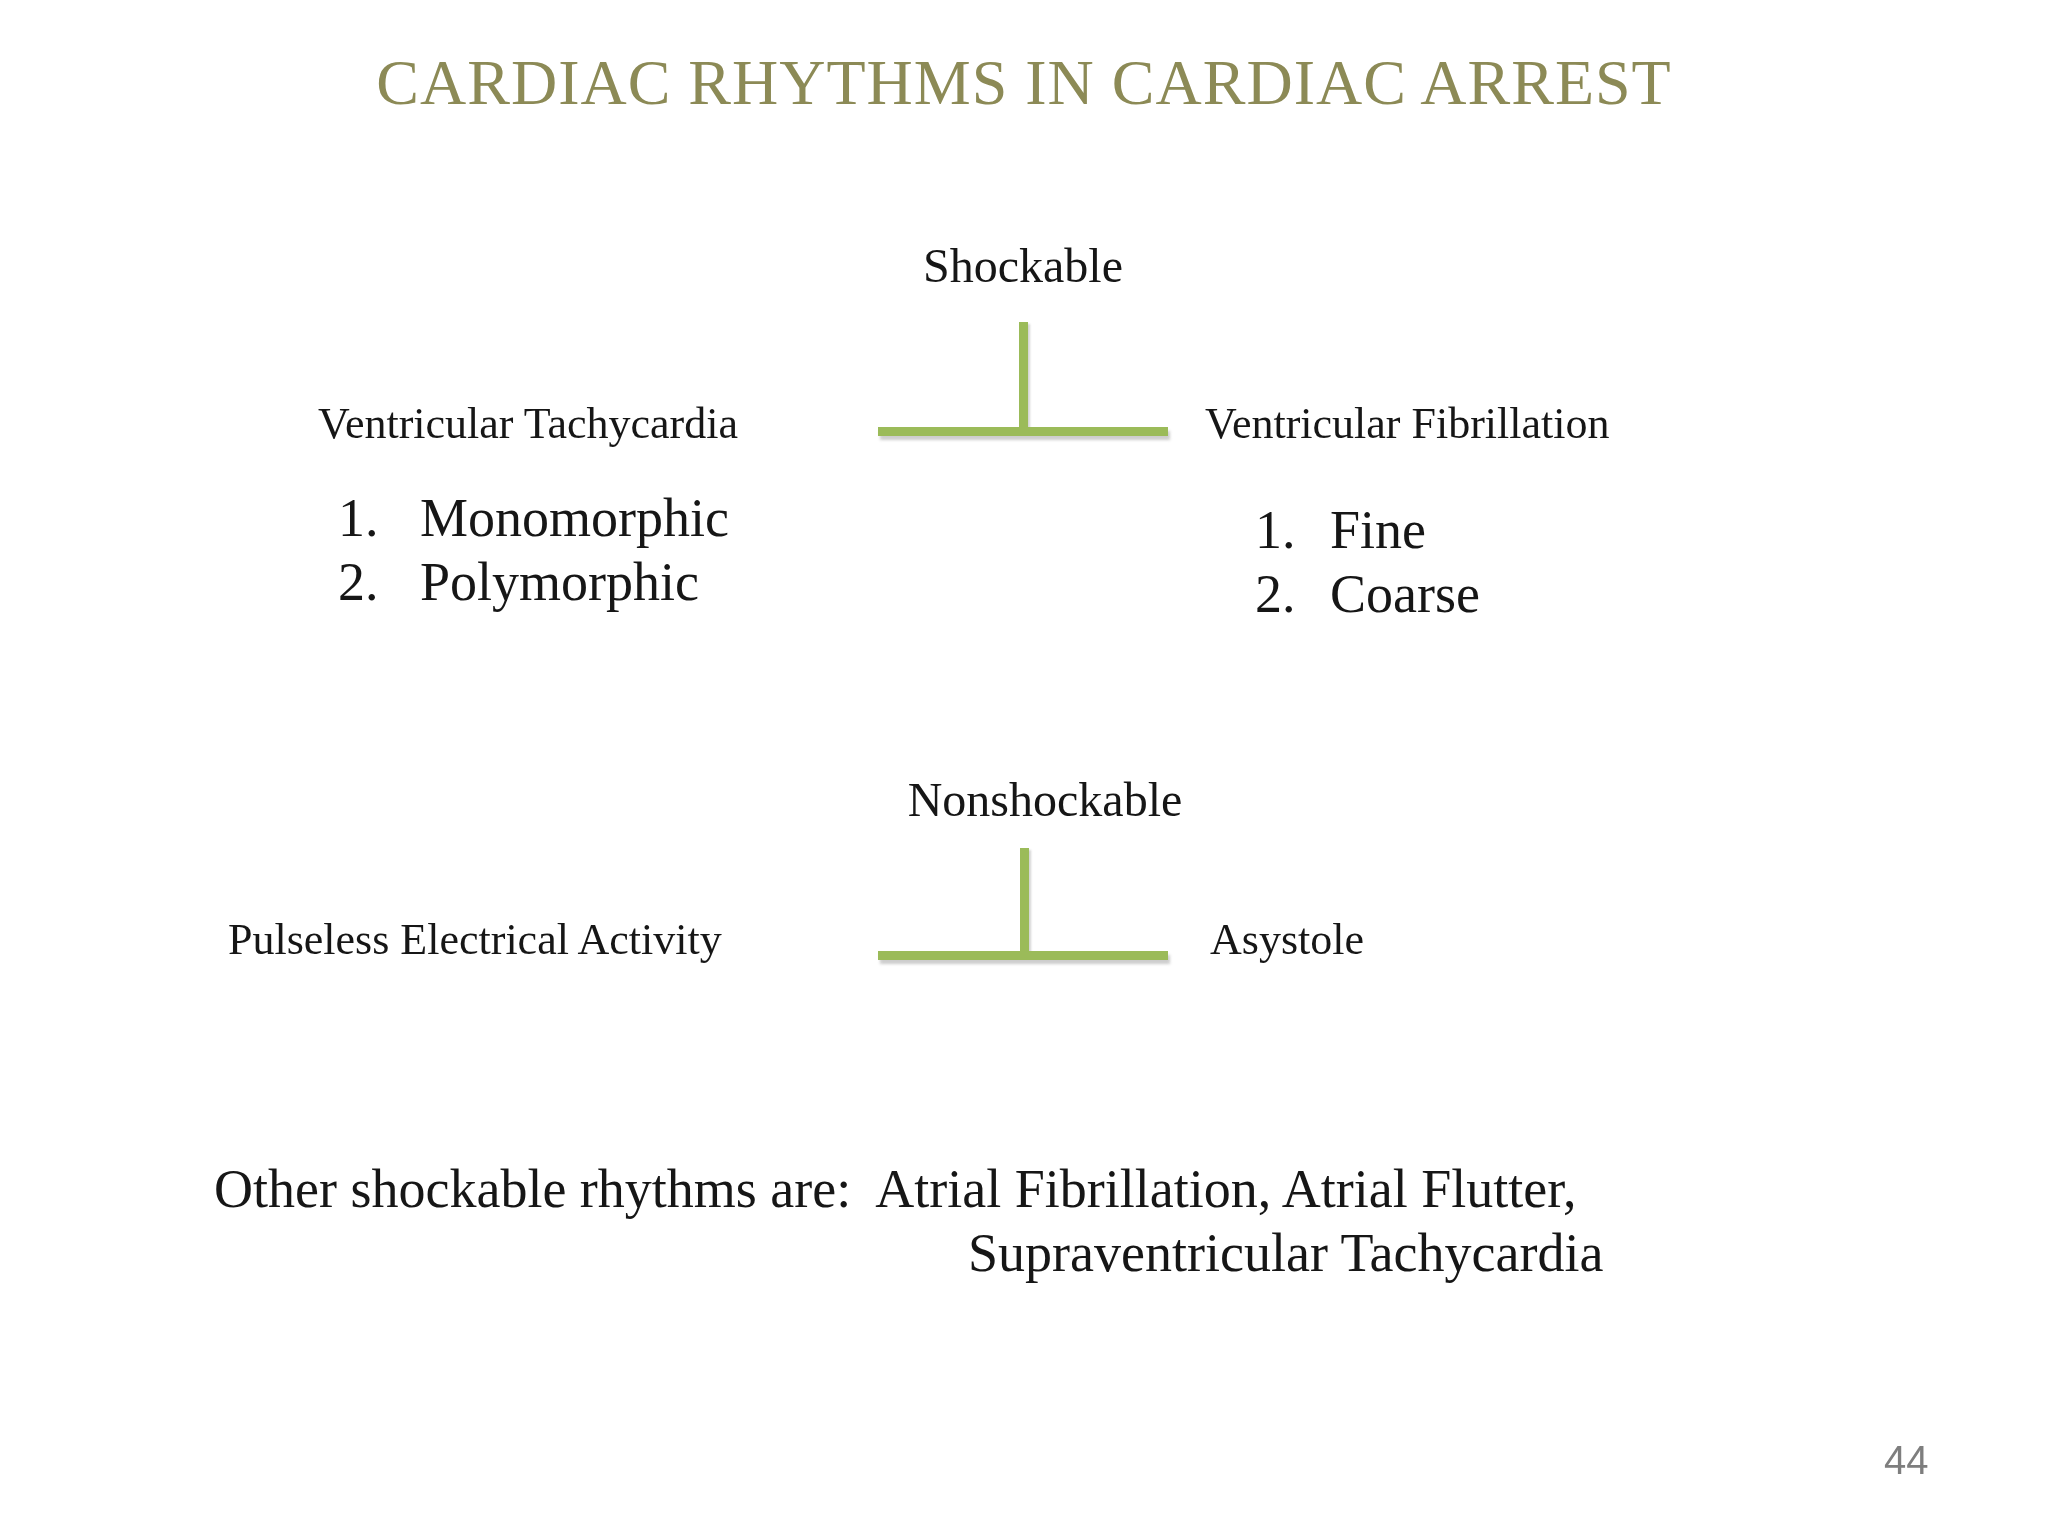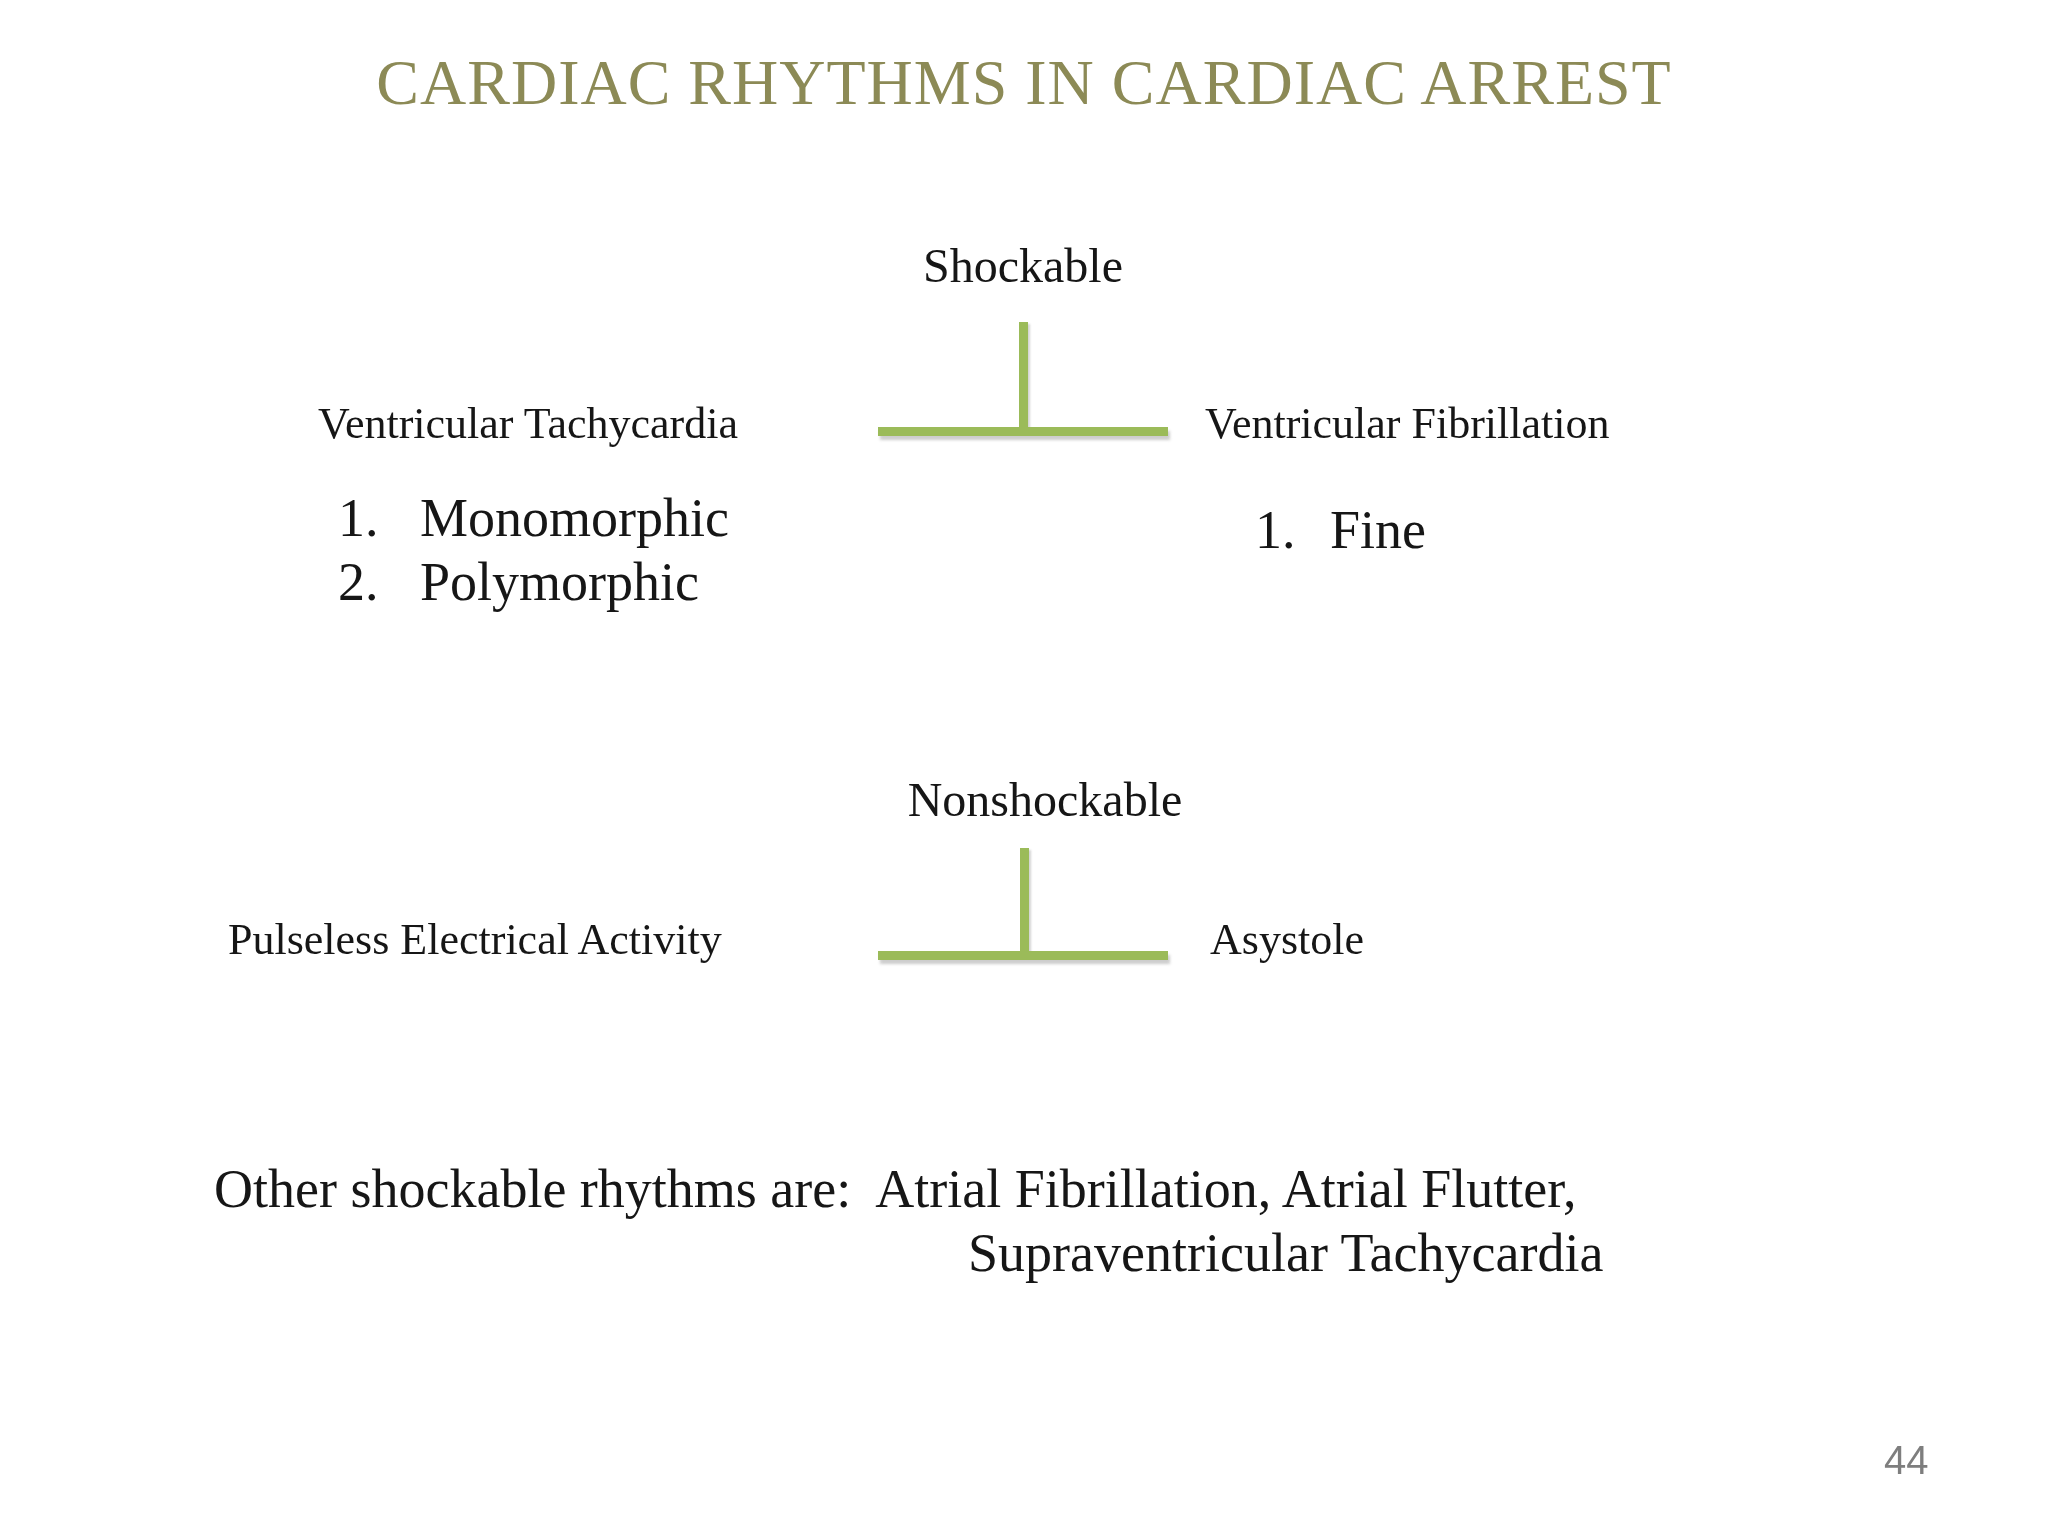--- a/index.html
+++ b/index.html
@@ -87,20 +87,23 @@
     </div>
     <div class="li">
       <span class="num">2.</span><span>Polymorphic</span>
     </div>
   </div>
 
   <div class="abs num-list list-right" style="left:1255px; top:486px;margin-top:12px;">
     <div class="li">
       <span class="num">1.</span><span>Fine</span>
     </div>
+    <div class="li">
+      <span class="num">2.</span><span>Coarse</span>
+    </div>
   </div>
 
   <div class="abs branch-heading" style="left:1045px; top:772px;">Nonshockable</div>
 
   <div class="abs vline" style="left:1020px; top:848px; height:106px;"></div>
   <div class="abs hline" style="left:878px; top:951px; width:290px;"></div>
 
   <div class="abs node-label" style="left:1210px; top:914px;">Asystole</div>
   <div class="abs node-label" style="left:228px; top:914px;">Pulseless Electrical Activity</div>
 

